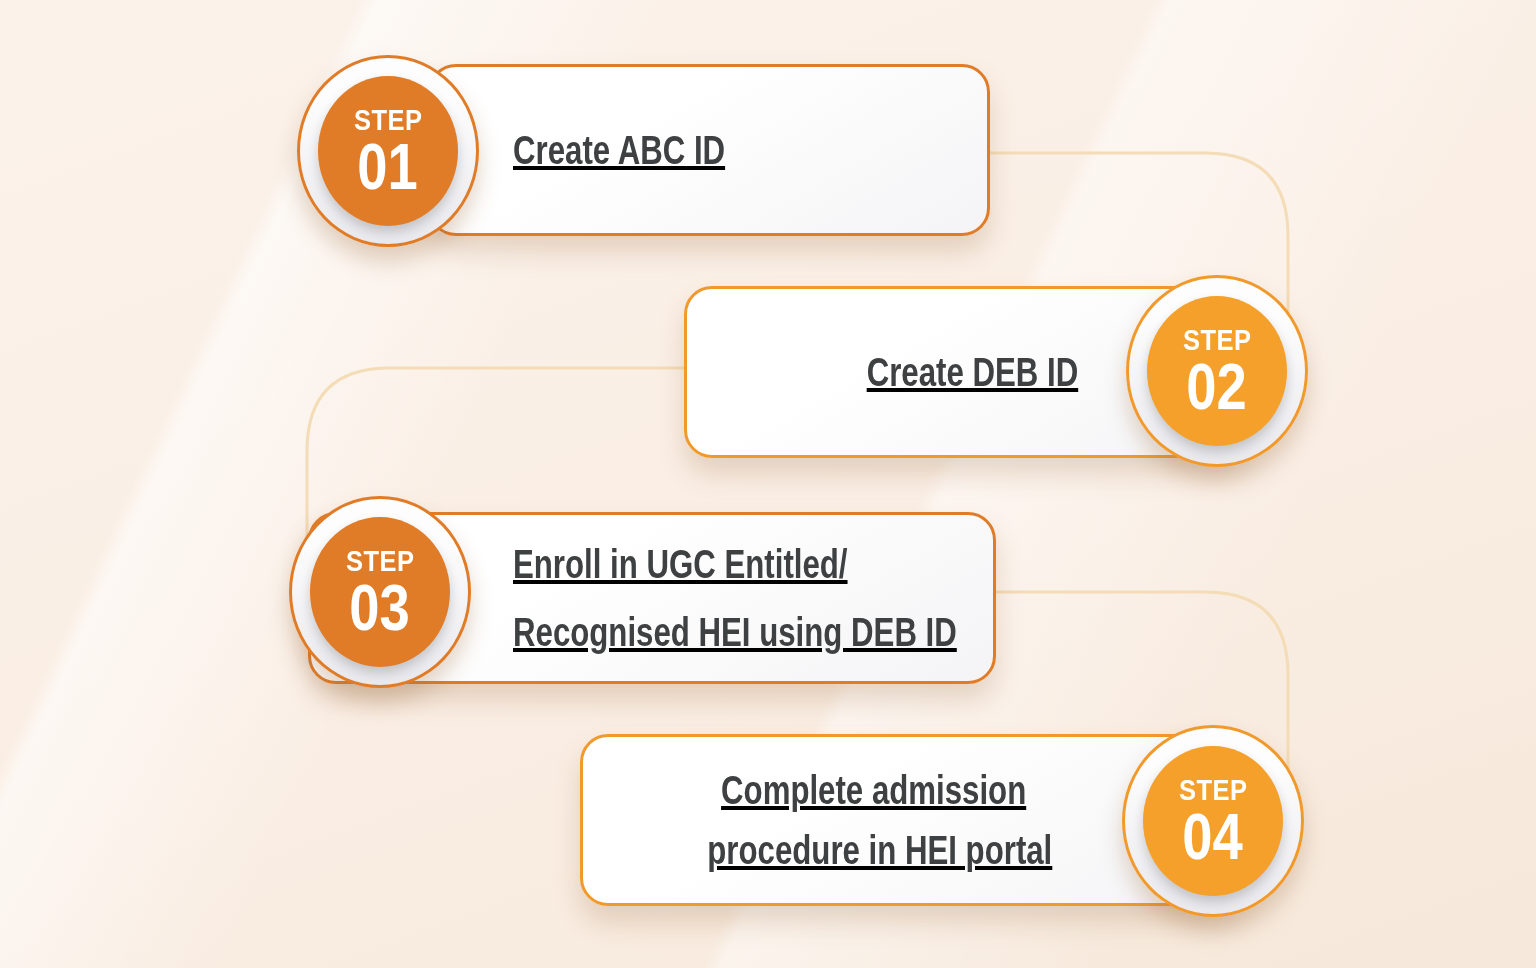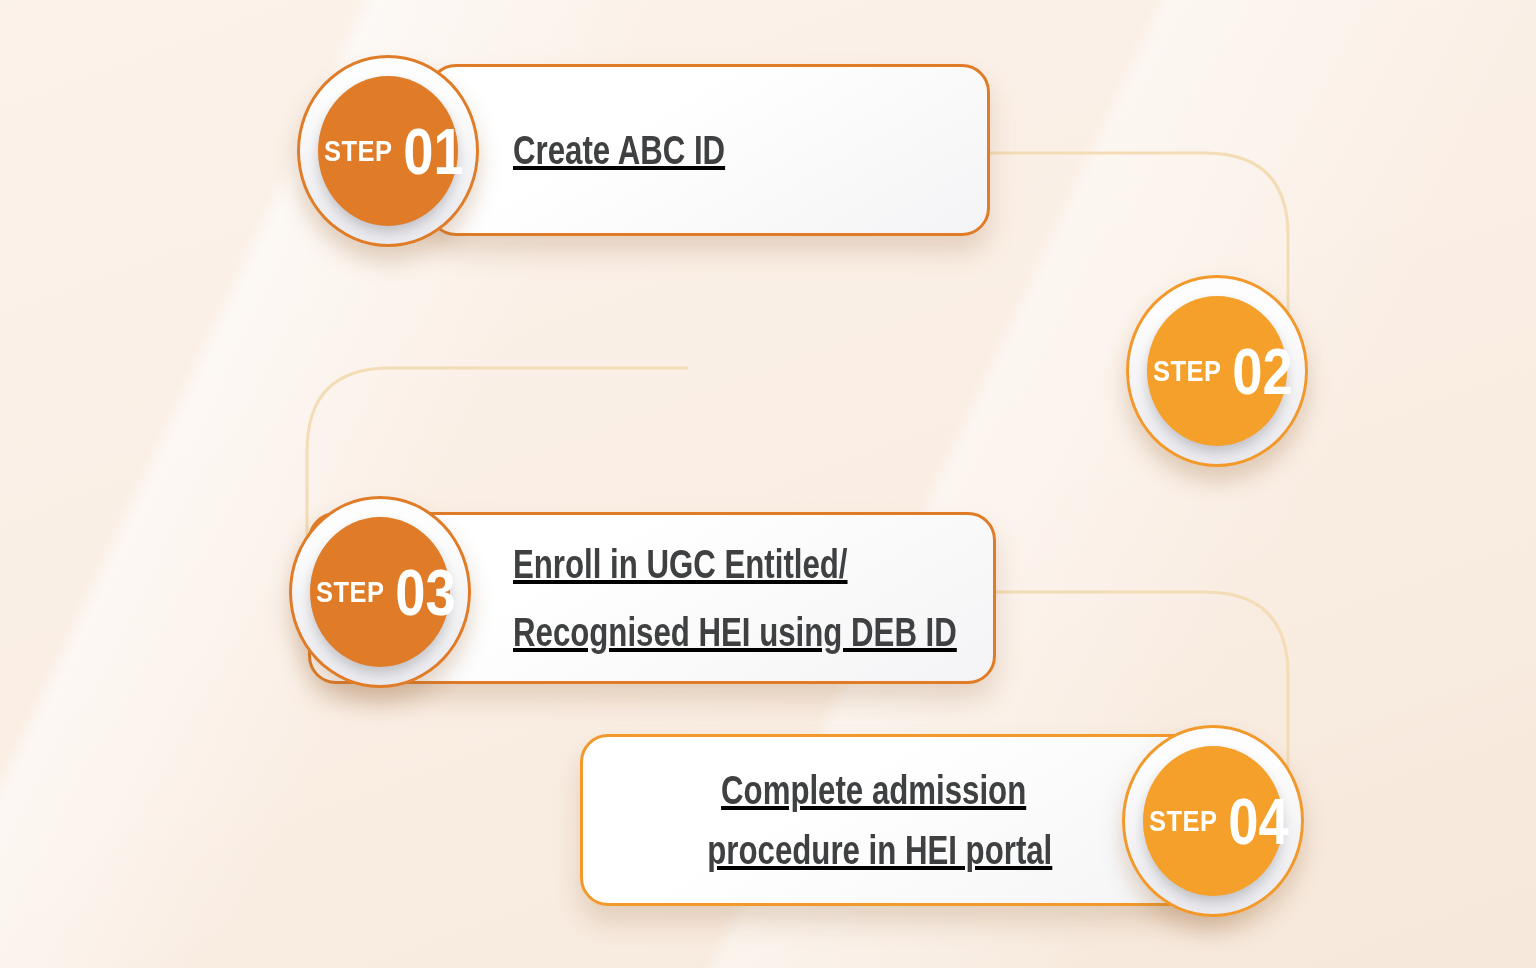--- a/index.html
+++ b/index.html
@@ -51,21 +51,21 @@
     box-sizing:border-box;
   }
   .badge--amber{border-color:#f2992c;}
   .badge--1{left:297px;top:55px;}
   .badge--2{left:1126px;top:275px;}
   .badge--3{left:289px;top:496px;}
   .badge--4{left:1122px;top:725px;}
   .badge-inner{
     width:140px;height:150px;border-radius:50%;
     background:#e07c27;
-    display:flex;flex-direction:row;align-items:center;
+    display:flex;flex-direction:column;align-items:center;justify-content:center;
     box-shadow:0 6px 12px rgba(0,0,0,0.18);
   }
   .badge--amber .badge-inner{background:#f5a02b;}
   .badge-step{
     color:#ffffff;font-size:30px;font-weight:700;line-height:30px;
     transform:scaleX(0.85);letter-spacing:0.5px;
   }
   .badge-num{
     color:#ffffff;font-size:64px;font-weight:700;line-height:60px;
     transform:scaleX(0.85);letter-spacing:0px;margin-top:2px;
@@ -85,20 +85,23 @@
   <div class="card card--1 align-left">
     <div class="line">Create ABC ID</div>
   </div>
   <div class="badge badge--1">
     <div class="badge-inner">
       <div class="badge-step">STEP</div>
       <div class="badge-num">01</div>
     </div>
   </div>
 
+  <div class="card card--2 card--amber align-right">
+    <div class="line">Create DEB ID</div>
+  </div>
   <div class="badge badge--2 badge--amber">
     <div class="badge-inner">
       <div class="badge-step">STEP</div>
       <div class="badge-num">02</div>
     </div>
   </div>
 
   <div class="card card--3 align-left">
     <div class="line">Enroll in UGC Entitled/</div>
     <div class="line">Recognised HEI using DEB ID</div>

